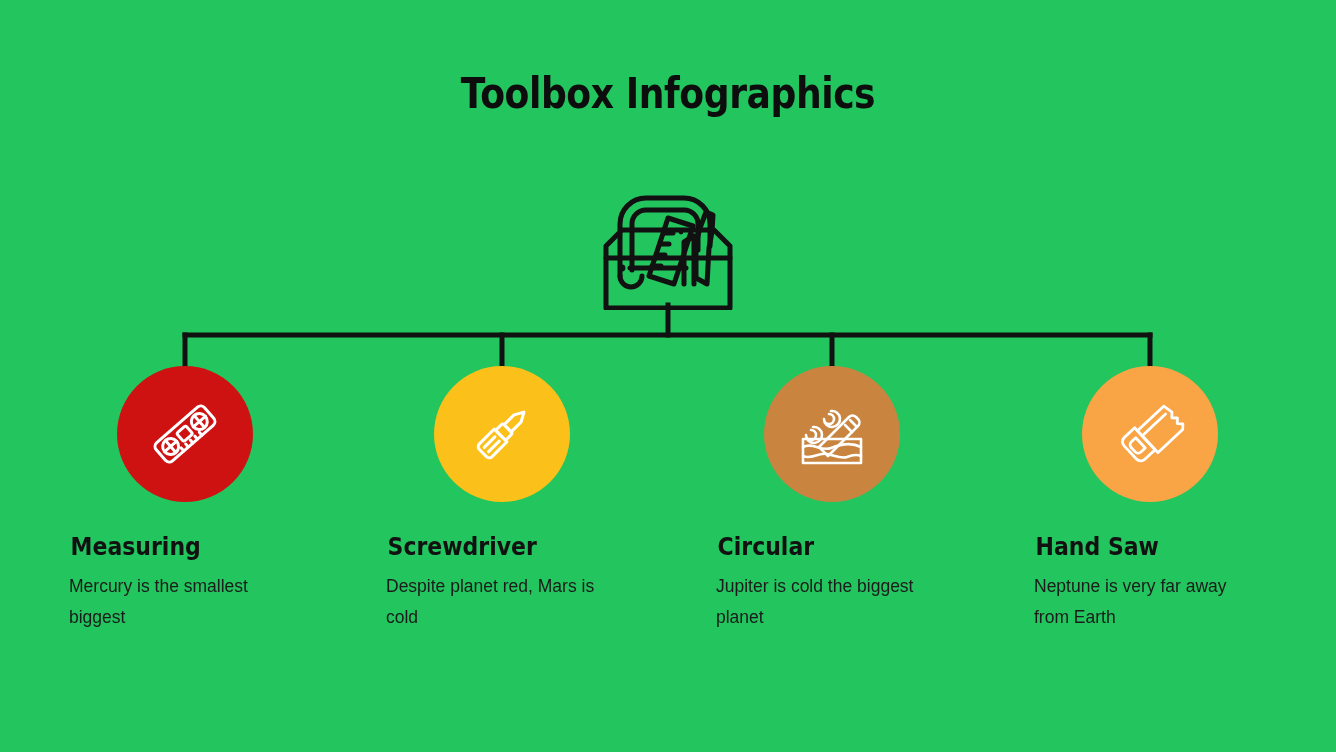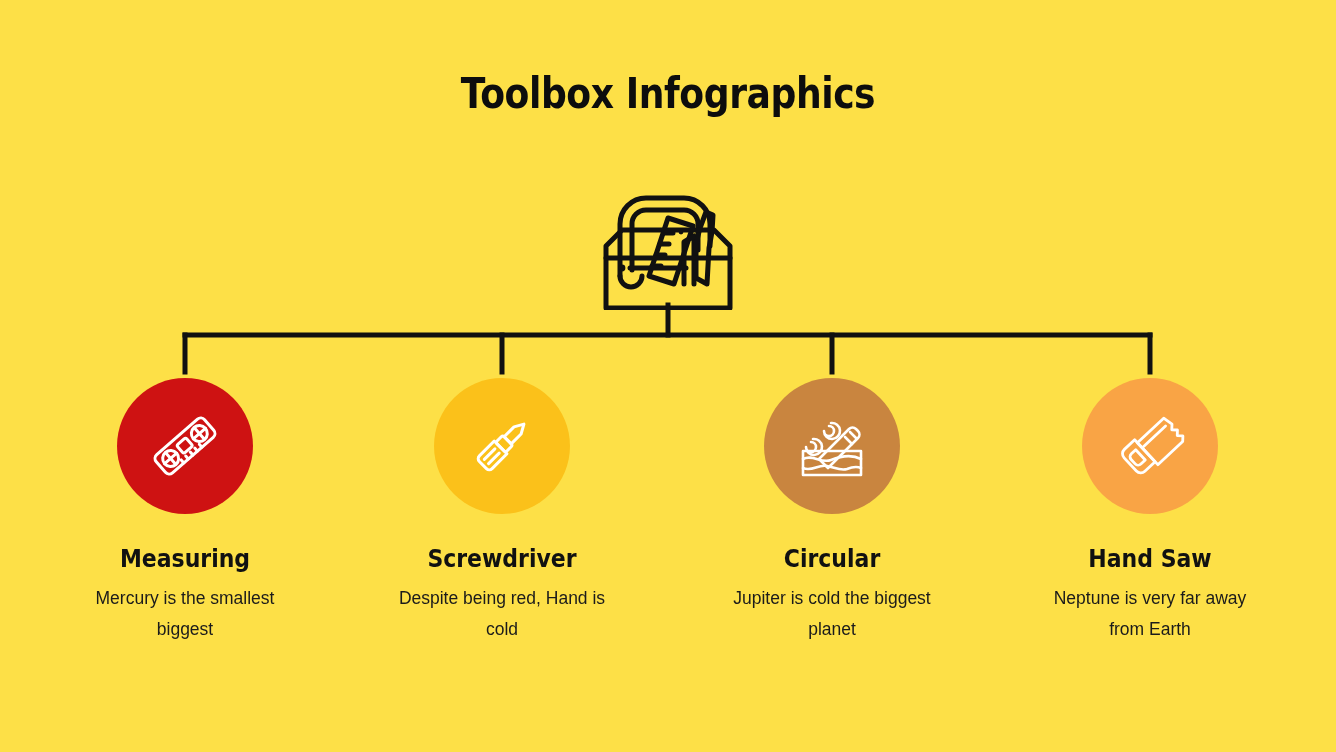--- a/index.html
+++ b/index.html
@@ -13,21 +13,21 @@
     height: 752px;
     overflow: hidden;
     font-family: "Liberation Sans", sans-serif;
     color: #111111;
     position: relative;
   }
 
   .slide {
     position: absolute;
     inset: 0;
-    background: #fde047;
+    background: #22c55e;
   }
 
   
   .page-title {
     position: absolute;
     top: 72px;
     left: 0;
     width: 1336px;
     text-align: center;
     font-family: "DejaVu Sans", sans-serif;
@@ -63,23 +63,23 @@
   
   .columns {
     position: absolute;
     left: 0;
     top: 366px;
     width: 1336px;
     height: 300px;
   }
   .col {
     position: absolute;
-    top: 12px;
+    top: 0;
     width: 260px;
-    text-align: center;
+    text-align: left;
   }
   .col-0 { left: 55px;   }
   .col-1 { left: 372px;  }
   .col-2 { left: 702px;  }
   .col-3 { left: 1020px; }
 
   .circle {
     width: 136px;
     height: 136px;
     border-radius: 50%;
@@ -187,21 +187,21 @@
           <g transform="rotate(45 37 37)">
             <path d="M37 6 l5 9 v14 h-10 V15 Z"></path>
             <rect x="30" y="29" width="14" height="10" rx="2"></rect>
             <path d="M28 39 h18 v21 a4 4 0 0 1 -4 4 h-10 a4 4 0 0 1 -4 -4 Z"></path>
             <line x1="34" y1="44" x2="34" y2="59"></line>
             <line x1="40" y1="44" x2="40" y2="59"></line>
           </g>
         </svg>
       </div>
       <div class="col-heading">Screwdriver</div>
-      <div class="col-body">Despite being red, Hand is cold</div>
+      <div class="col-body">Despite planet red, Mars is cold</div>
     </div>
 
     <div class="col col-2">
       <div class="circle" style="background:#C9853F">
         <svg viewBox="0 0 74 74" fill="none" stroke="#FFFFFF" stroke-width="2.6" stroke-linecap="round" stroke-linejoin="round">
 
           <rect x="8" y="42" width="58" height="24"></rect>
           <path d="M8 50 c10 -5 18 5 28 1 c10 -4 20 -6 30 -1"></path>
           <path d="M8 59 c9 4 15 -4 24 -2 c9 2 14 5 20 3 c5 -2 9 -3 14 -1"></path>
 

